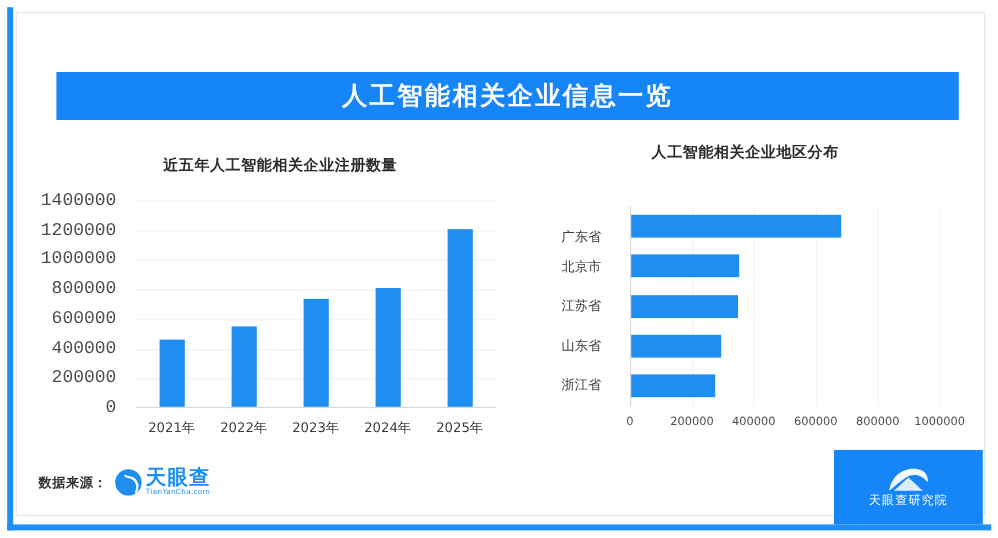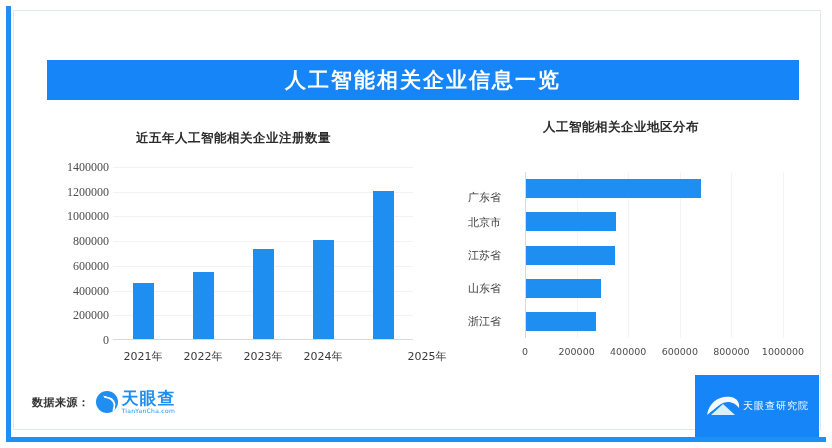--- a/index.html
+++ b/index.html
@@ -89,26 +89,26 @@
   }
   .col-yaxis {
     position: absolute;
     left: 0;
     top: 0;
     width: 57px;
     height: 191px;
   }
   .ytick {
     position: absolute;
-    right: 0;
-    font-size: 12px;
+    right: 12px;
+    font-size: 15px;
     color: #4d4d4d;
     transform: translateY(-50%);
     white-space: nowrap;
-    font-family: Liberation Serif, serif;
+    font-family: Liberation Mono, monospace;
   }
   .gridline {
     position: absolute;
     left: 0;
     width: 300px;
     height: 1px;
     background: #f2f2f2;
   }
   .baseline {
     position: absolute;
@@ -241,21 +241,21 @@
   }
 
   .footer-bar {
     position: absolute;
     right: 13px;
     bottom: 11px;
     width: 124px;
     height: 62px;
     background: #1685f8;
     display: flex;
-    flex-direction: row;
+    flex-direction: column;
     align-items: center;
     justify-content: center;
     gap: 2px;
   }
   .inst-mark {
     width: 36px;
     height: 22px;
     position: relative;
   }
   .inst-mark svg { display: block; }
@@ -305,21 +305,21 @@
         <div class="gridline" style="top: 0px;"></div>
         <div class="col-bar" style="height: 55.6071px; left: 19.5px;"></div>
         <div class="col-xlabel" style="left: 30px;">2021年</div>
         <div class="col-bar" style="height: 66.7286px; left: 79.5px;"></div>
         <div class="col-xlabel" style="left: 90px;">2022年</div>
         <div class="col-bar" style="height: 90.2071px; left: 139.5px;"></div>
         <div class="col-xlabel" style="left: 150px;">2023年</div>
         <div class="col-bar" style="height: 98.8571px; left: 199.5px;"></div>
         <div class="col-xlabel" style="left: 210px;">2024年</div>
         <div class="col-bar" style="height: 148.286px; left: 259.5px;"></div>
-        <div class="col-xlabel" style="left: 270px; margin-left: 44px;">2025年</div>
+        <div class="col-xlabel" style="left: 270px;">2025年</div>
       </div>
   </div>
 
   <div id="bar-chart">
     <div class="bar-plot" id="bar-plot">
       <div class="bar-vaxis"></div>
     <div class="bar-xtick" style="left: 0px;">0</div>
         <div class="vgrid" style="left: 51.6px;"></div>
         <div class="bar-xtick" style="left: 51.6px;">200000</div>
         <div class="vgrid" style="left: 103.2px;"></div>

